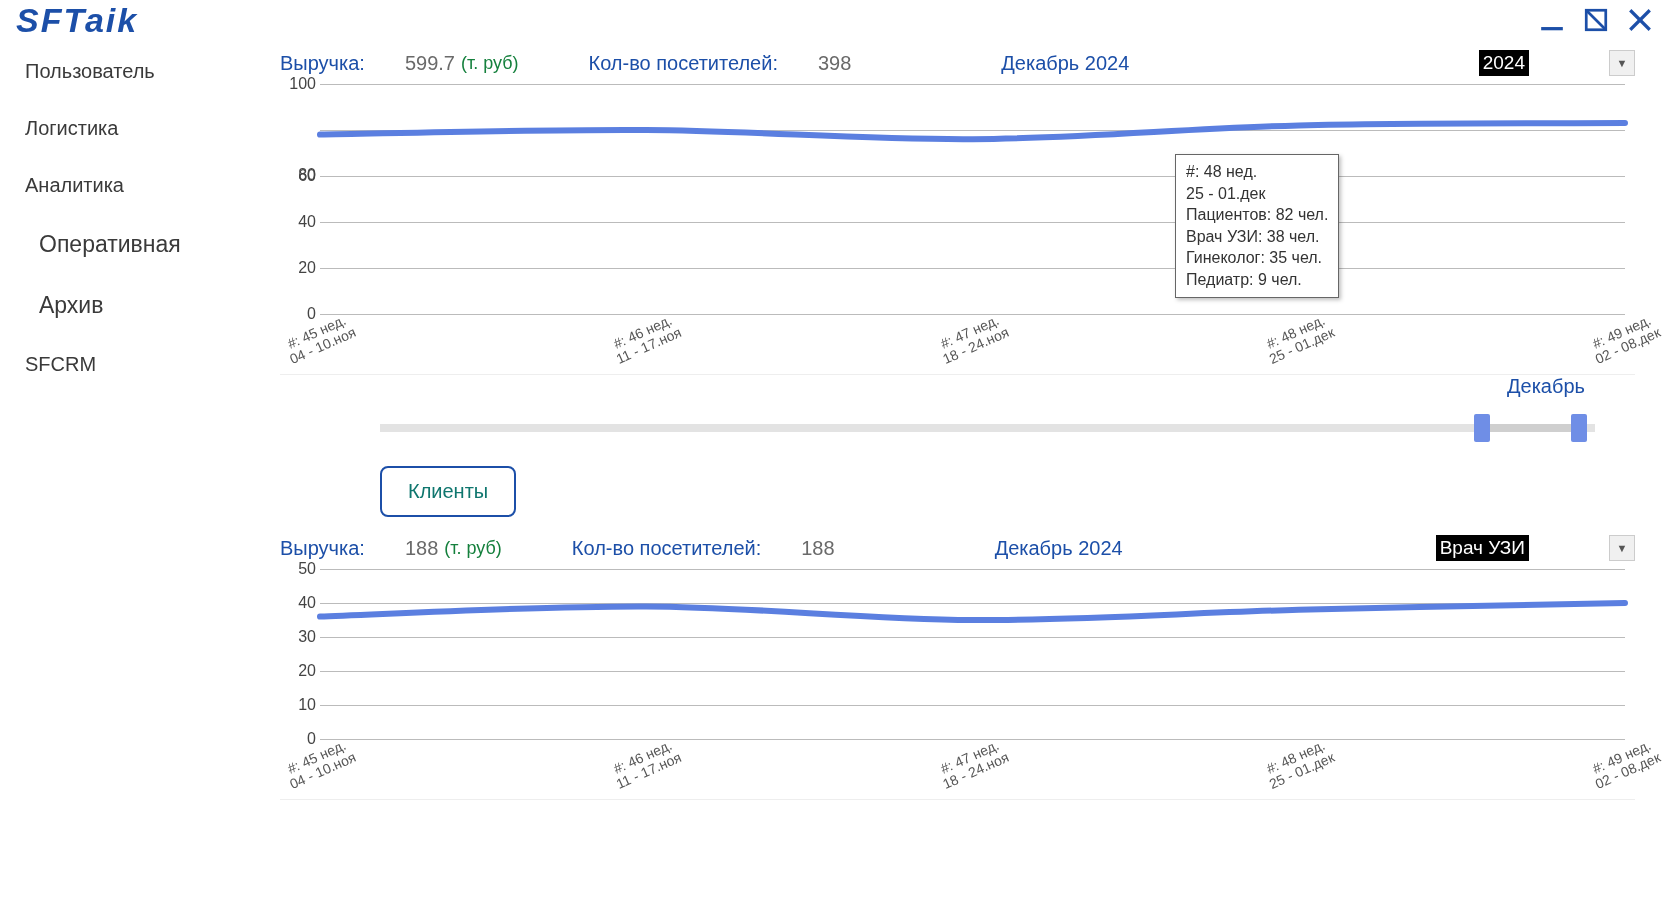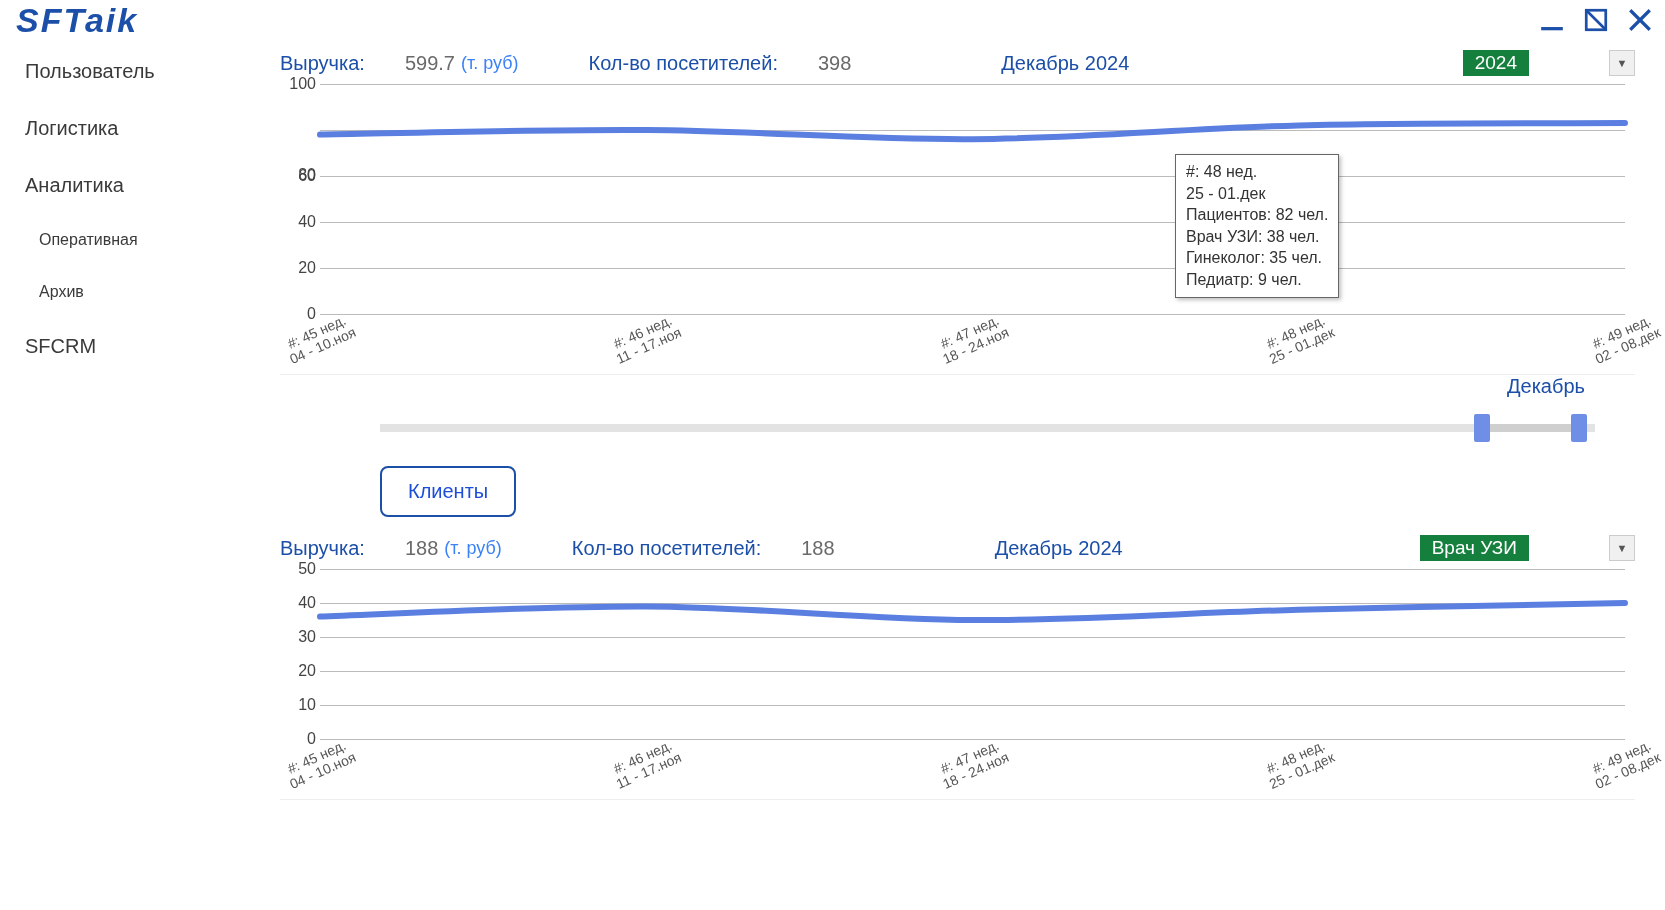--- a/index.html
+++ b/index.html
@@ -36,46 +36,46 @@
   }
   .sidebar {
     width: 250px;
     padding: 20px 0 0 25px;
     display: flex;
     flex-direction: column;
     gap: 34px;
     color: #3a3a3a;
     font-size: 20px;
   }
-  .sidebar .sub { padding-left: 14px; font-size:16px;}
+  .sidebar .sub { padding-left: 14px; font-size:23px;}
   .main {
     flex: 1;
     padding: 10px 30px 0 30px;
     position: relative;
   }
   .statrow {
     display: flex;
     align-items: center;
     gap: 40px;
     font-size: 20px;
     margin-bottom: 8px;
   }
   .statrow .lbl { color: #1c4fa8; font-weight: 500; }
   .statrow .val { color: #6a6a6a; }
-  .statrow .unit { color: #3b82f6; margin-left: -34px; font-size:18px;}
+  .statrow .unit { color: #15803d; margin-left: -34px; font-size:18px;}
   .statrow .period { color: #1c4fa8; font-weight: 500; }
   .yearbox {
     margin-left: auto;
     display: flex;
     align-items: center;
   }
   .pill {
-    background: #15803d;
+    background: #000000;
     color: #fff;
-    padding: 2px 12px;
+    padding: 2px 4px;
     font-size: 19px;
   }
   .drop {
     width: 26px;
     height: 26px;
     border: 1px solid #ccc;
     background:#f0f0f0;
     display: inline-flex;
     align-items: center;
     justify-content: center;
@@ -167,21 +167,21 @@
     margin: 10px 0 18px 100px;
   }
   .tab {
     padding: 12px 26px;
     font-size: 20px;
     border-radius: 8px;
     border: 2px solid #1c4fa8;
     cursor: pointer;
   }
   .tab.active { background: #1c4fa8; color: #fff; }
-  .tab.inactive { background: #fff; color: #1d4ed8; }
+  .tab.inactive { background: #fff; color: #0f766e; }
   .sec2 .statrow { margin-top: 4px; }
 </style>
 </head>
 <body>
 
 <div class="titlebar">
   <div class="logo">SFTaik</div>
   <div class="winctrls">
     <span>
         <svg viewBox="0 0 24 24" fill="none" stroke-width="3">

